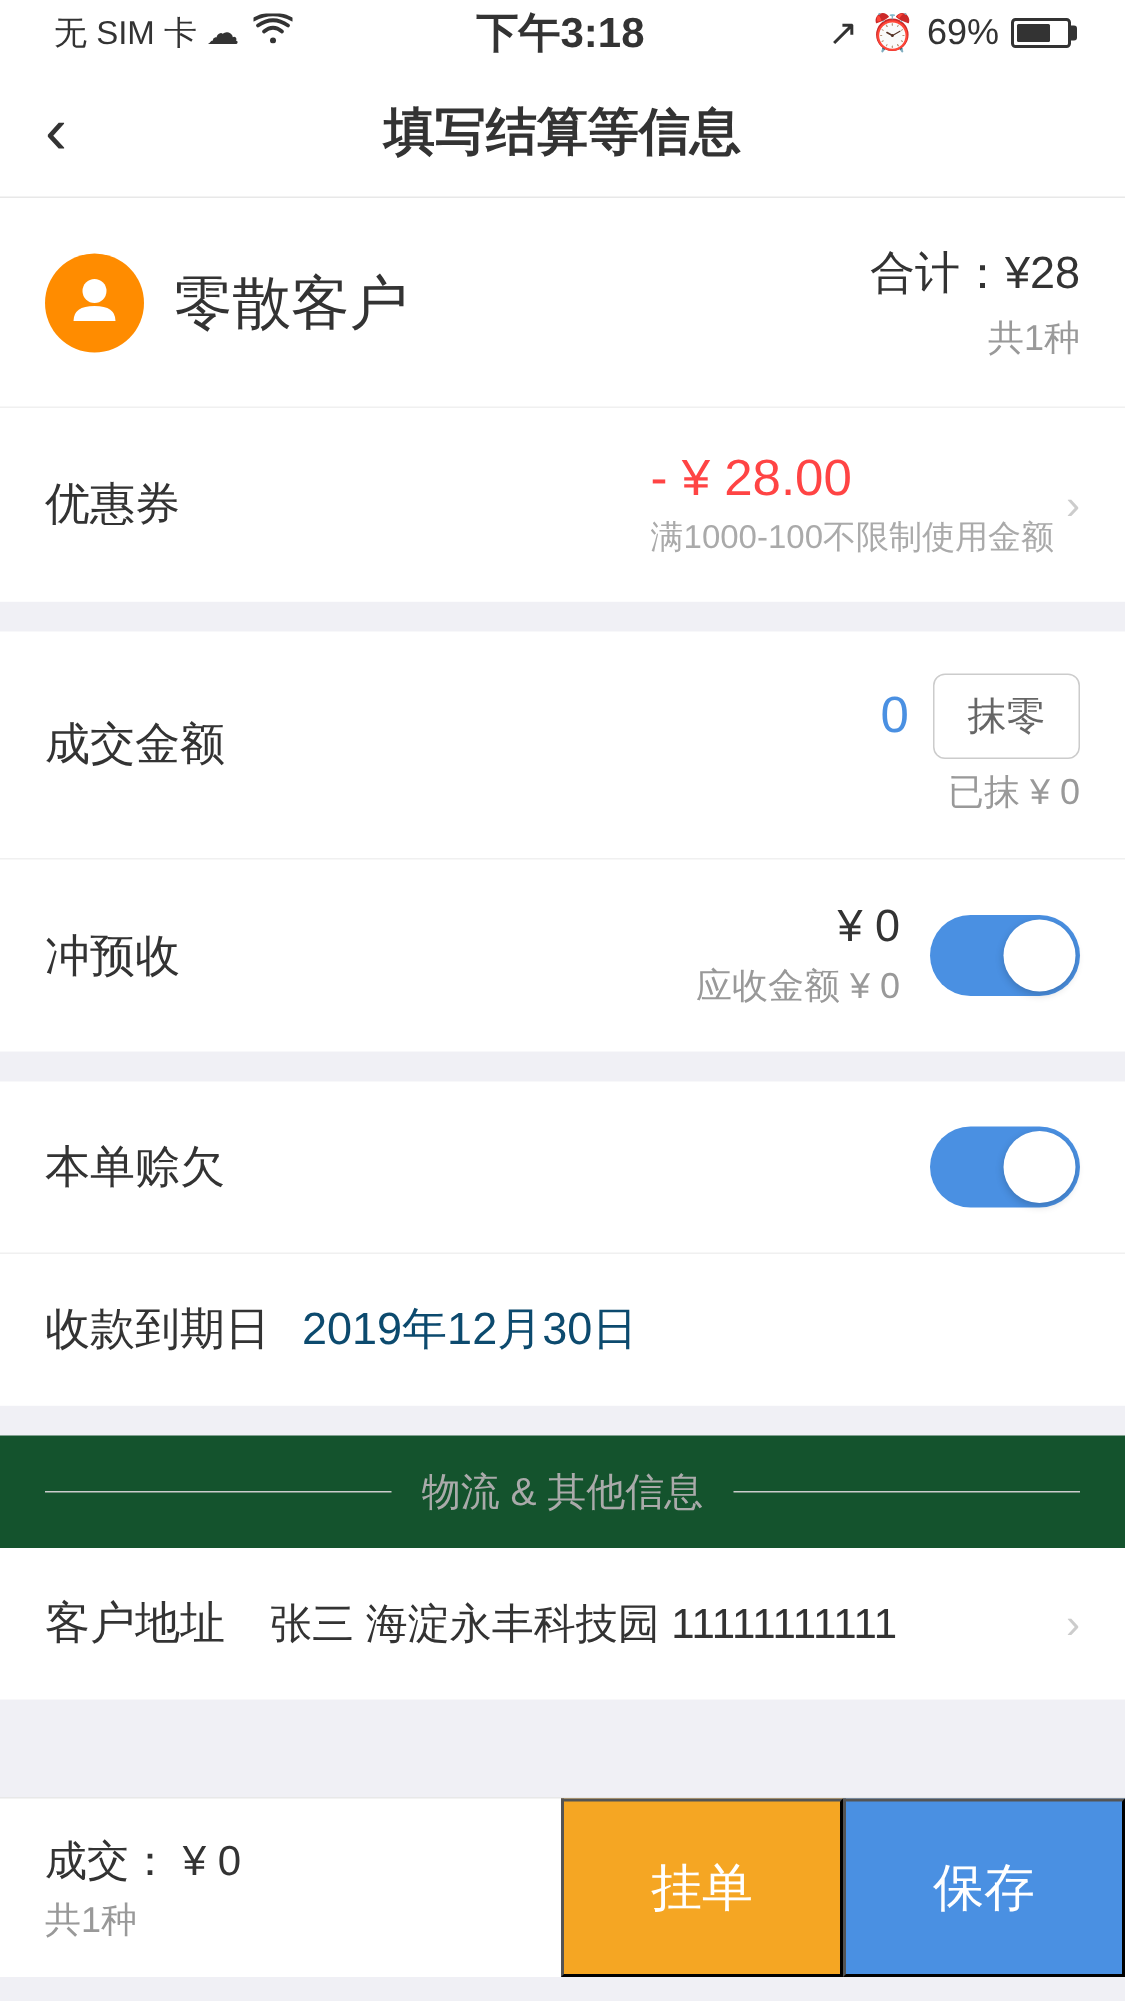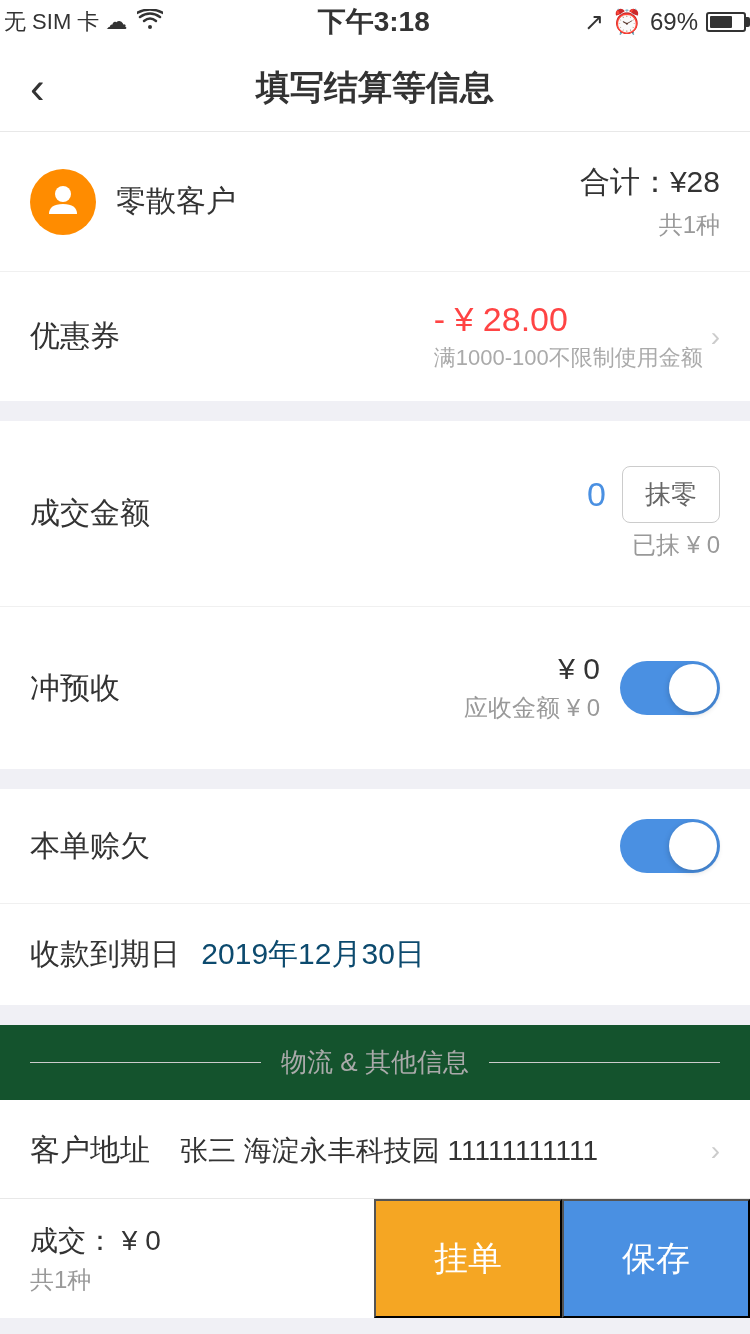--- a/index.html
+++ b/index.html
@@ -15,21 +15,21 @@
     }
 
     
     .status-bar {
       width: 100%;
       height: 44px;
       background: #fff;
       display: flex;
       align-items: center;
       justify-content: space-between;
-      padding: 0 4px;
+      padding: 0 36px;
       font-size: 24px;
       color: #333;
     }
     .status-bar-left { display: flex; align-items: center; gap: 10px; }
     .status-bar-center { font-size: 28px; font-weight: 600; }
     .status-bar-right { display: flex; align-items: center; gap: 8px; font-size: 24px; }
     .battery-icon {
       display: inline-flex; align-items: center;
       border: 2px solid #333; border-radius: 3px;
       width: 40px; height: 20px; position: relative; padding: 2px;
@@ -82,21 +82,21 @@
       background: #fff;
     }
     .customer-left {
       display: flex; align-items: center; gap: 20px;
     }
     .customer-avatar {
       width: 66px; height: 66px; border-radius: 50%;
       background: #ff8c00; display: flex; align-items: center; justify-content: center;
       color: #fff; font-size: 30px;
     }
-    .customer-name { font-size: 30px; color: #333; font-weight: 500; }
+    .customer-name { font-size: 39px; color: #333; font-weight: 500; }
     .customer-right { text-align: right; }
     .total-amount { font-size: 30px; color: #333; }
     .total-count { font-size: 24px; color: #999; margin-top: 6px; }
 
     
     .coupon-row {
       display: flex;
       align-items: center;
       justify-content: space-between;
       padding: 28px 30px;
@@ -111,21 +111,21 @@
 
     
     .form-section {
       background: #fff;
       margin-bottom: 20px;
     }
     .form-row {
       display: flex;
       align-items: center;
       justify-content: space-between;
-      padding: 45px 30px;
+      padding: 28px 30px;
       border-bottom: 1px solid #f0f0f0;
       min-height: 88px;
     }
     .form-row:last-child { border-bottom: none; }
     .form-label { font-size: 30px; color: #333; }
     .form-right { display: flex; align-items: center; gap: 16px; }
     .form-value { font-size: 30px; color: #4a90e2; }
     .form-sub { font-size: 24px; color: #999; margin-top: 6px; text-align: right; }
 
     

